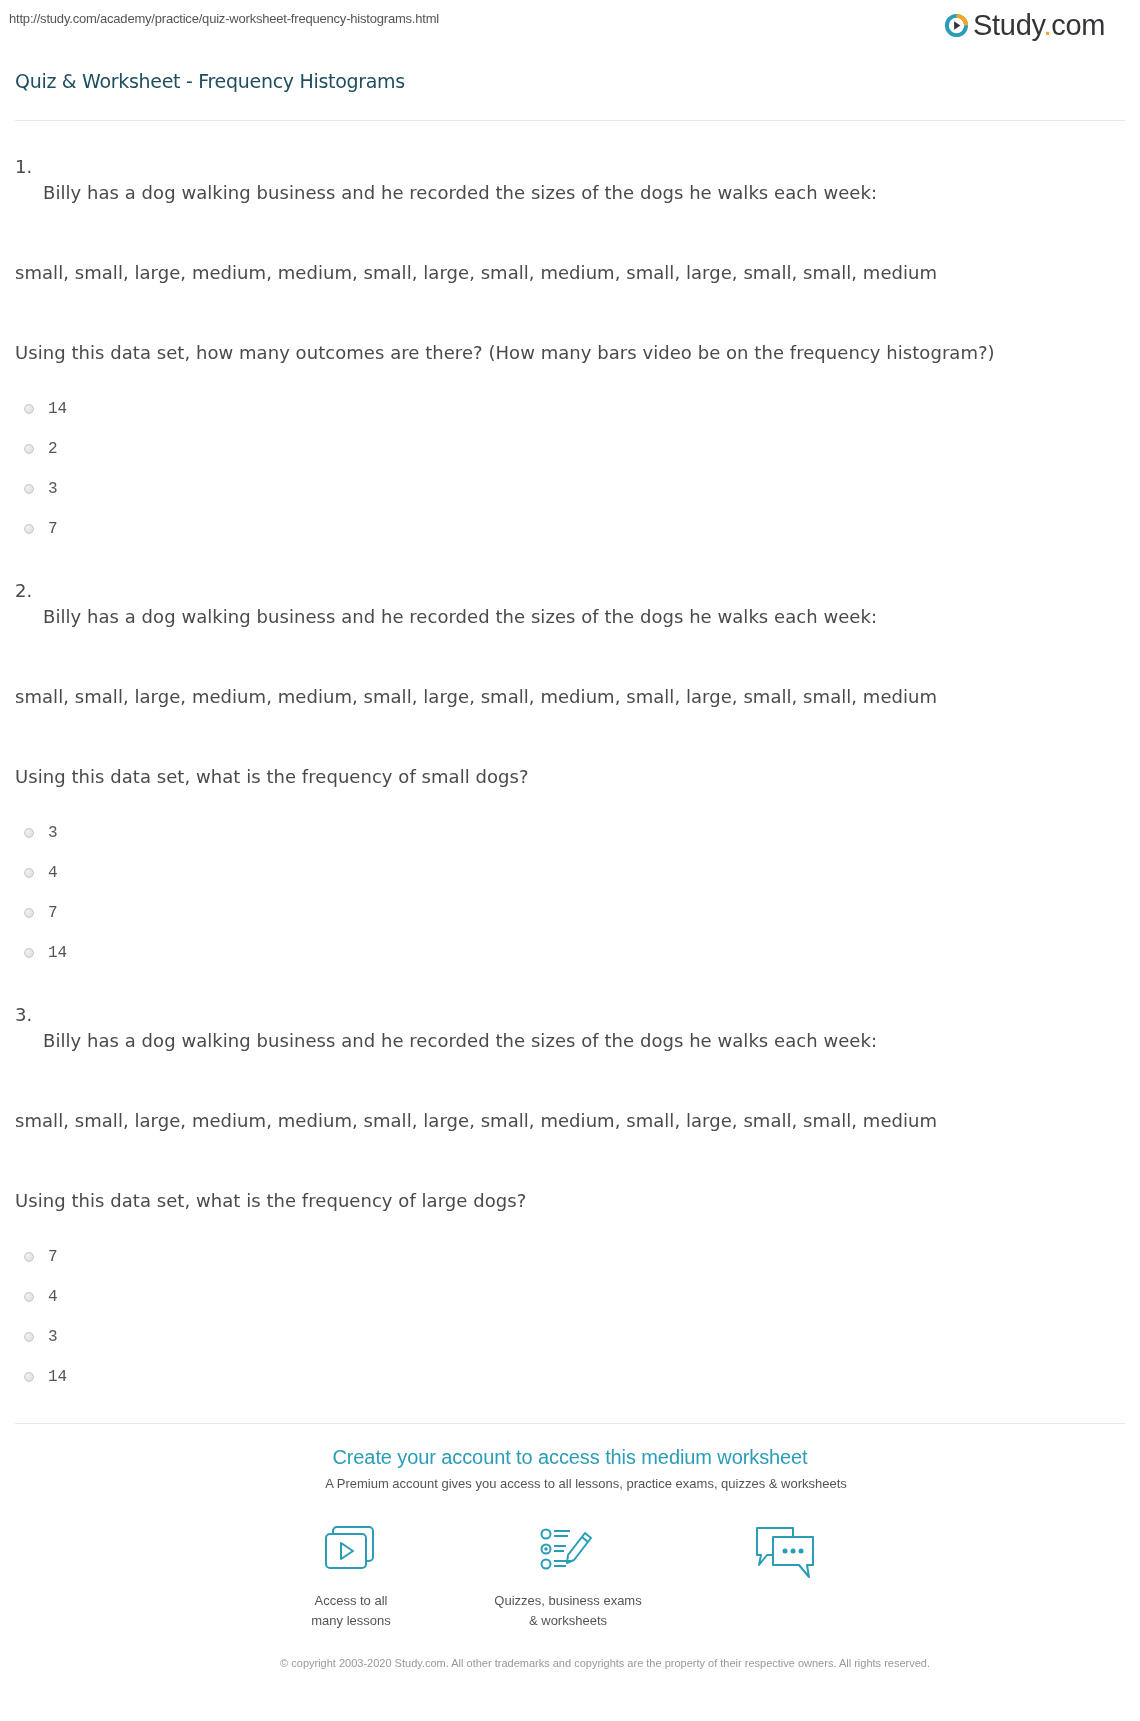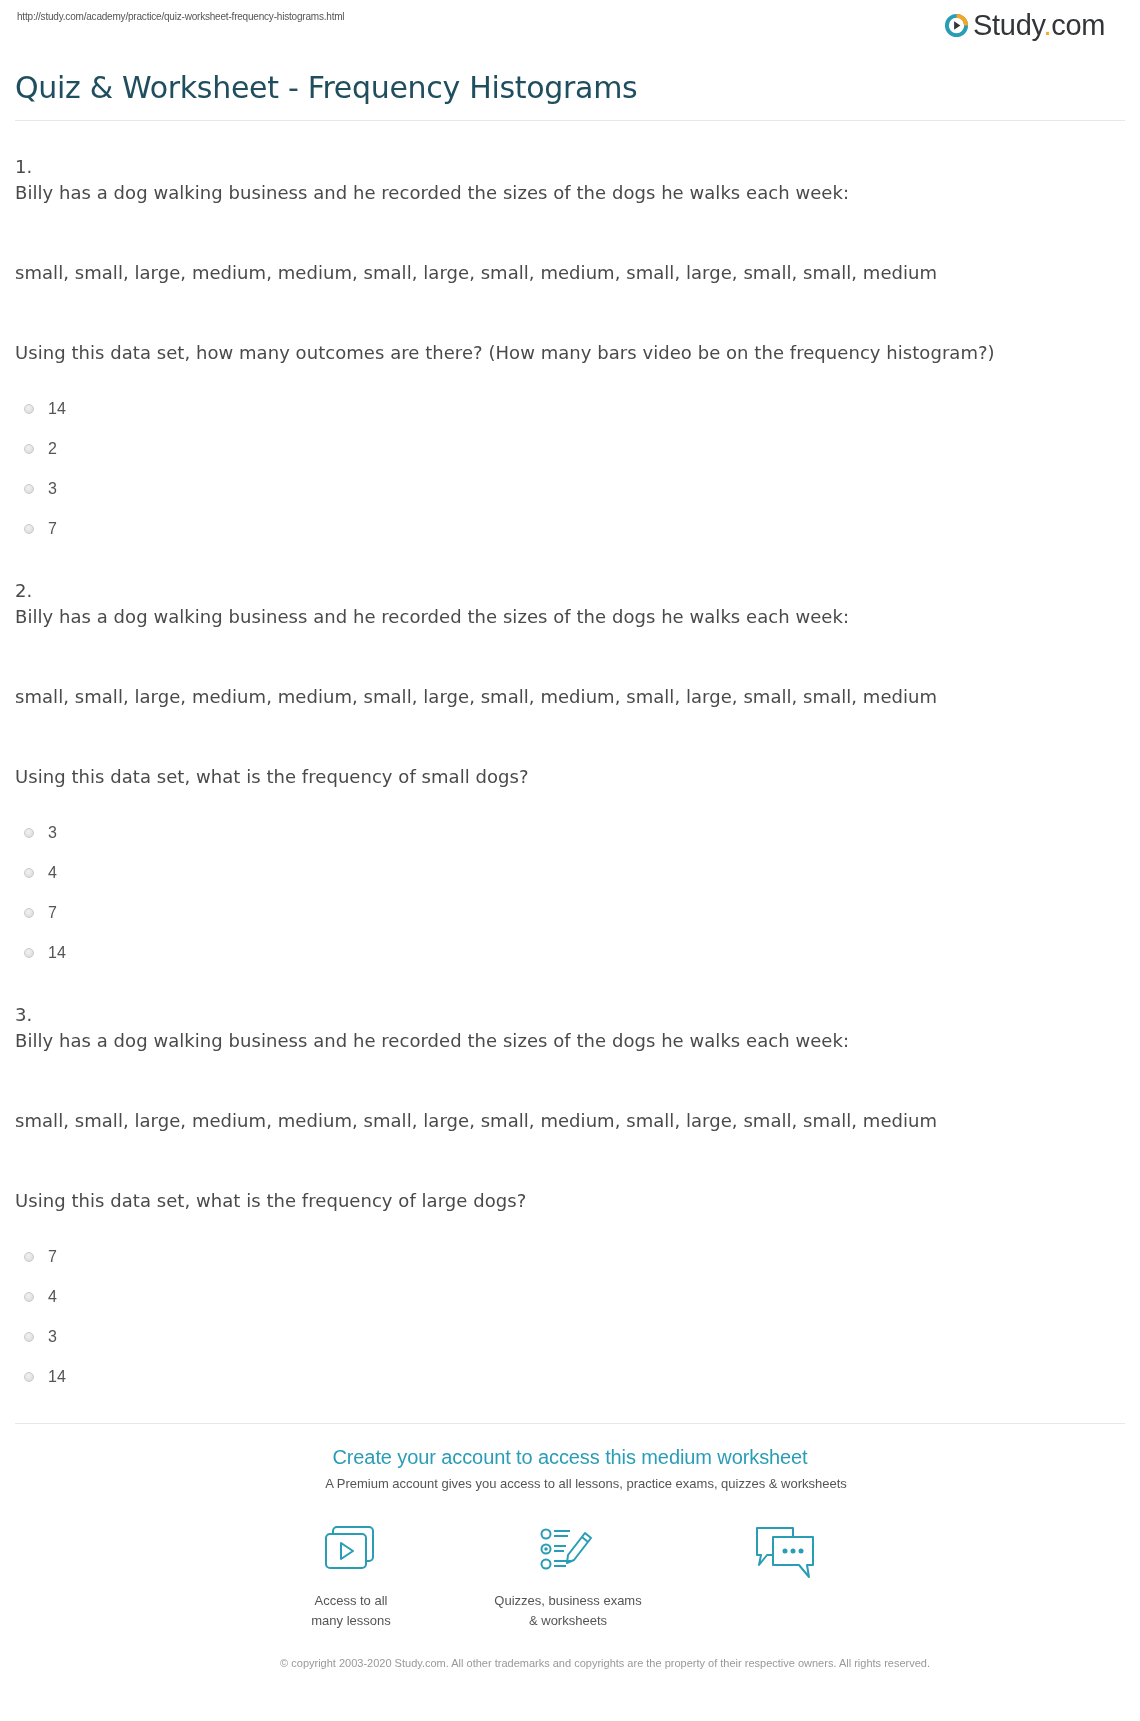--- a/index.html
+++ b/index.html
@@ -1,38 +1,38 @@
 <!DOCTYPE html>
 <html><head>
 <meta charset="utf-8">
 <style>
   * { box-sizing: border-box; margin: 0; padding: 0; }
   html, body { width: 1140px; height: 1721px; background: #ffffff; }
   body { position: relative; font-family: "DejaVu Sans", "Liberation Sans", sans-serif; color: #4a4a4a; overflow: hidden; }
 
-  .url { position: absolute; left: 17px; top: 11px; font-size: 10px; color: #555; letter-spacing: -0.2px; font-family: "Liberation Sans", sans-serif; }
+  .url { position: absolute; left: 9px; top: 11px; font-size: 13px; color: #555; letter-spacing: -0.2px; font-family: "Liberation Sans", sans-serif; }
 
   .logo { position: absolute; left: 944px; top: 8px; height: 34px; display: flex; align-items: center; }
   .logo svg { width: 25px; height: 25px; margin-right: 4px; }
   .logo-text { font-family: "Liberation Sans", sans-serif; font-size: 29px; color: #333538; letter-spacing: -0.3px; }
   .logo-dot { color: #f5a623; }
 
-  .title { position: absolute; left: 15px; top: 70px; font-size: 30px; color: #1f4e5f; font-weight: normal; letter-spacing: -0.3px; }
+  .title { position: absolute; left: 15px; top: 70px; font-size: 19px; color: #1f4e5f; font-weight: normal; letter-spacing: -0.3px; }
   .hr-top { position: absolute; left: 15px; width: 1110px; top: 120px; height: 1px; background: #e8e8e8; }
 
   .question { position: absolute; left: 15px; width: 1110px; }
   .q-num { position: absolute; left: 0; top: 0; font-size: 18px; color: #4a4a4a; }
   .q-line { position: absolute; left: 0; font-size: 18px; color: #4a4a4a; white-space: nowrap; letter-spacing: 0.05px; }
-  .q-stem { top: 26px; }
+  .q-stem { top: 26px; margin-left: 28px; }
   .q-data { top: 106px; }
   .q-prompt { top: 186px; }
   .options { position: absolute; left: 0; top: 238px; }
   .option { position: absolute; left: 0; height: 30px; display: flex; align-items: center; cursor: pointer; white-space: nowrap; }
   .radio { width: 10px; height: 10px; border-radius: 50%; border: 1px solid #c9c9c9; background: radial-gradient(circle at 40% 35%, #f2f2f2, #d8d8d8); margin-left: 9px; margin-right: 14px; }
-  .opt-label { font-size: 16px; color: #555; font-family: Liberation Sans, sans-serif; }
+  .opt-label { font-size: 16px; color: #555; font-family: Liberation Mono, monospace; }
 
   .hr-bottom { position: absolute; left: 15px; width: 1110px; top: 1423px; height: 1px; background: #e8e8e8; }
 
   .cta-title { position: absolute; left: 0; width: 1140px; top: 1446px; text-align: center; font-size: 20px; color: #2a9db6; font-family: "Liberation Sans", sans-serif; font-weight: normal; letter-spacing: -0.1px; }
   .cta-sub { position: absolute; left: 16px; width: 1140px; top: 1476px; text-align: center; font-size: 13px; color: #555; font-family: "Liberation Sans", sans-serif; }
 
   .features { position: absolute; left: 0; top: 1525px; width: 1140px; }
   .feature { position: absolute; width: 200px; text-align: center; }
   .feature svg { display: block; margin: 0 auto; }
   .feature-label { font-size: 13px; color: #555; line-height: 20px; margin-top: 16px; font-family: "Liberation Sans", sans-serif; }

